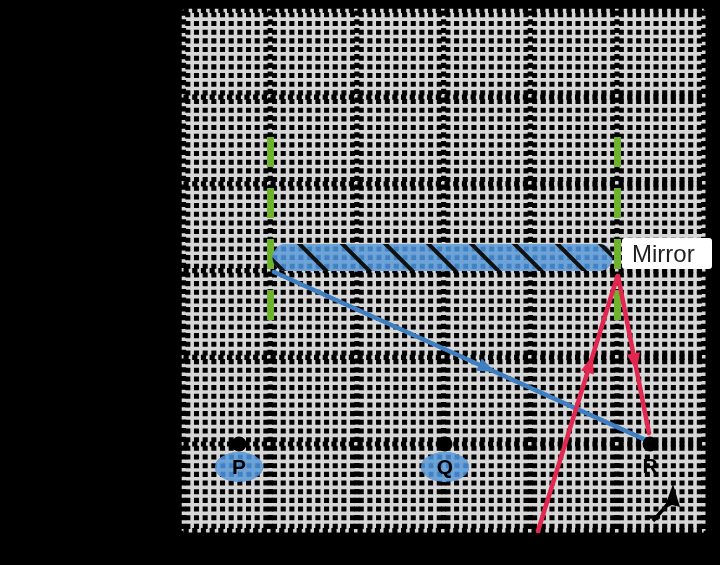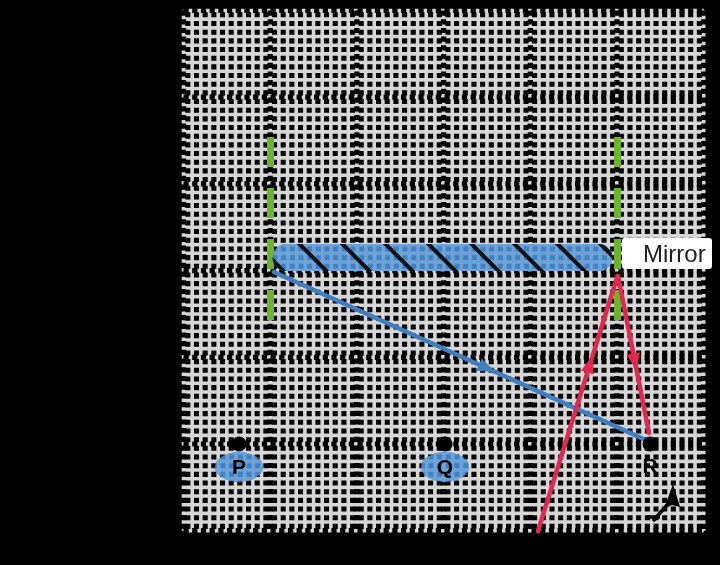--- a/index.html
+++ b/index.html
@@ -12,21 +12,21 @@
   }
   .stage svg{position:absolute;left:0;top:0;}
   .overlay-label{
     position:absolute;
     box-sizing:border-box;
     white-space:nowrap;
   }
   .mirror-label{
     background:#ffffff;
     border-radius:3px;
-    padding-left:21px;
+    padding-left:10px;
     font-size:24px;
     line-height:31px;
     color:#1f1f1f;
   }
   .point-label{
     font-weight:bold;
     text-align:center;
     color:#000;
   }
 </style>

